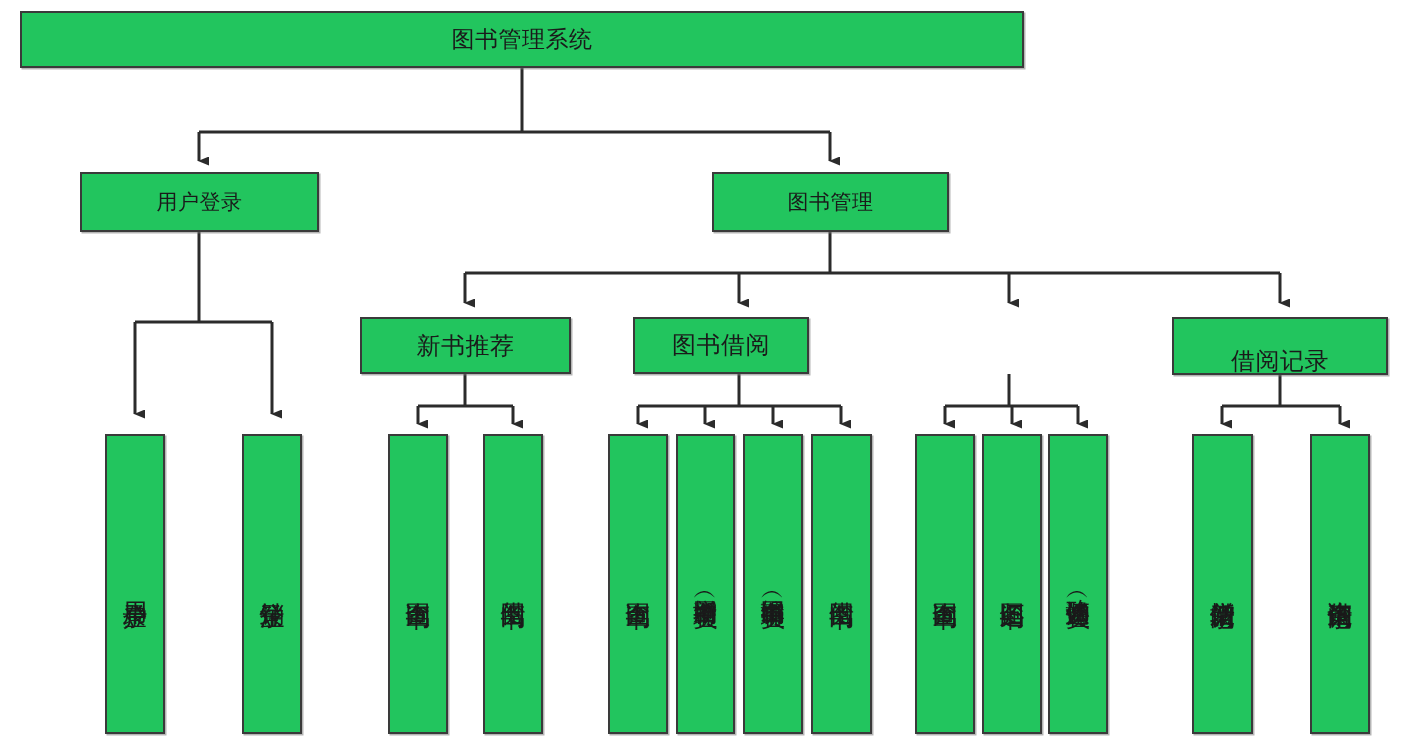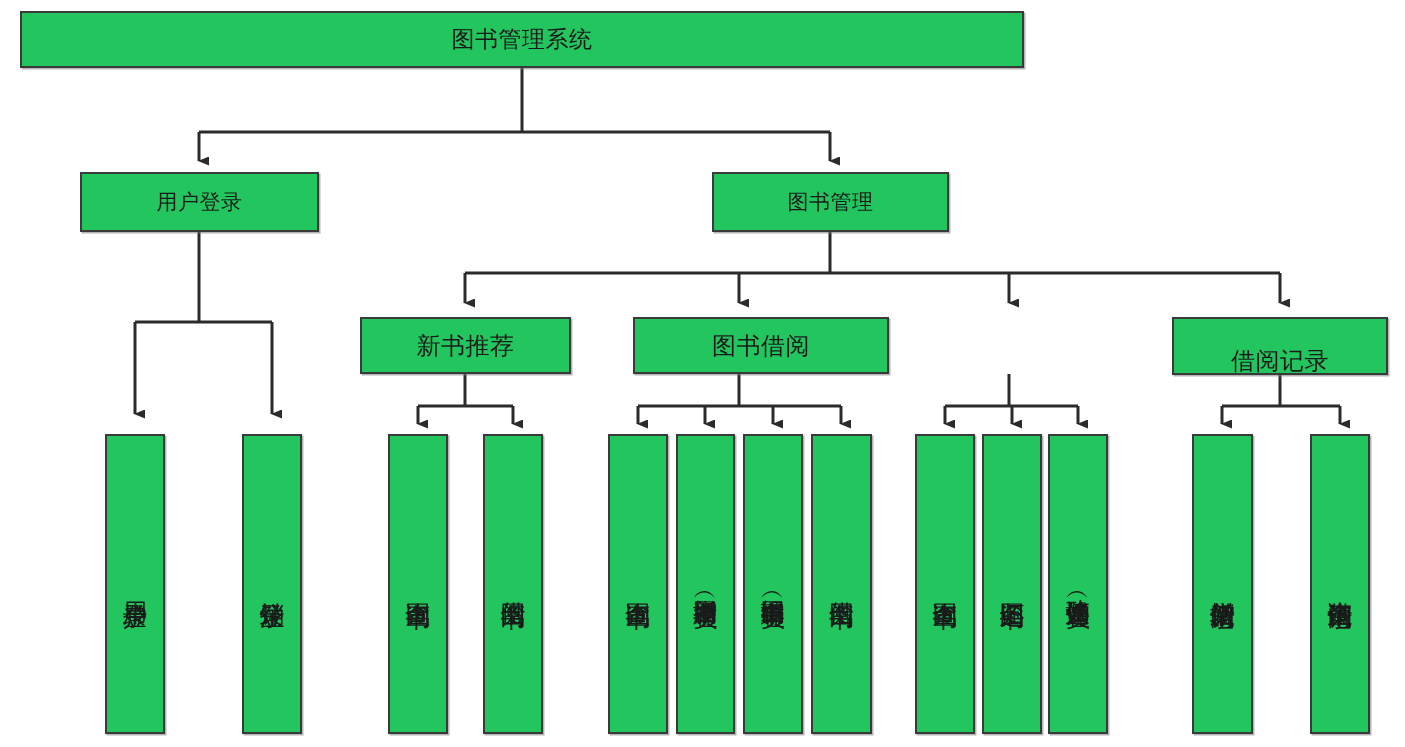--- a/index.html
+++ b/index.html
@@ -129,21 +129,21 @@
   <div class="node lvl1" style="left:80px; top:172px; width:239px; height:60px;">
     <span class="cap">用户登录</span>
   </div>
   <div class="node lvl1" style="left:712px; top:172px; width:237px; height:60px;">
     <span class="cap">图书管理</span>
   </div>
 
   <div class="node lvl2" style="left:360px; top:317px; width:211px; height:57px;">
     <span class="cap">新书推荐</span>
   </div>
-  <div class="node lvl2" style="left:633px; top:317px; width:256px; height:57px;">
+  <div class="node lvl2" style="left:633px; top:317px; width:176px; height:57px;font-family:Liberation Serif, serif;">
     <span class="cap">图书借阅</span>
   </div>
   <div class="node lvl2" style="left:1172px; top:317px; width:216px; height:58px;align-items:flex-end;">
     <span class="cap">借阅记录</span>
   </div>
 
   <div class="node leaf" style="left:105px; top:434px; width:60px; height:300px;">
     <span class="cap">用户登录</span>
   </div>
   <div class="node leaf" style="left:242px; top:434px; width:60px; height:300px;">

